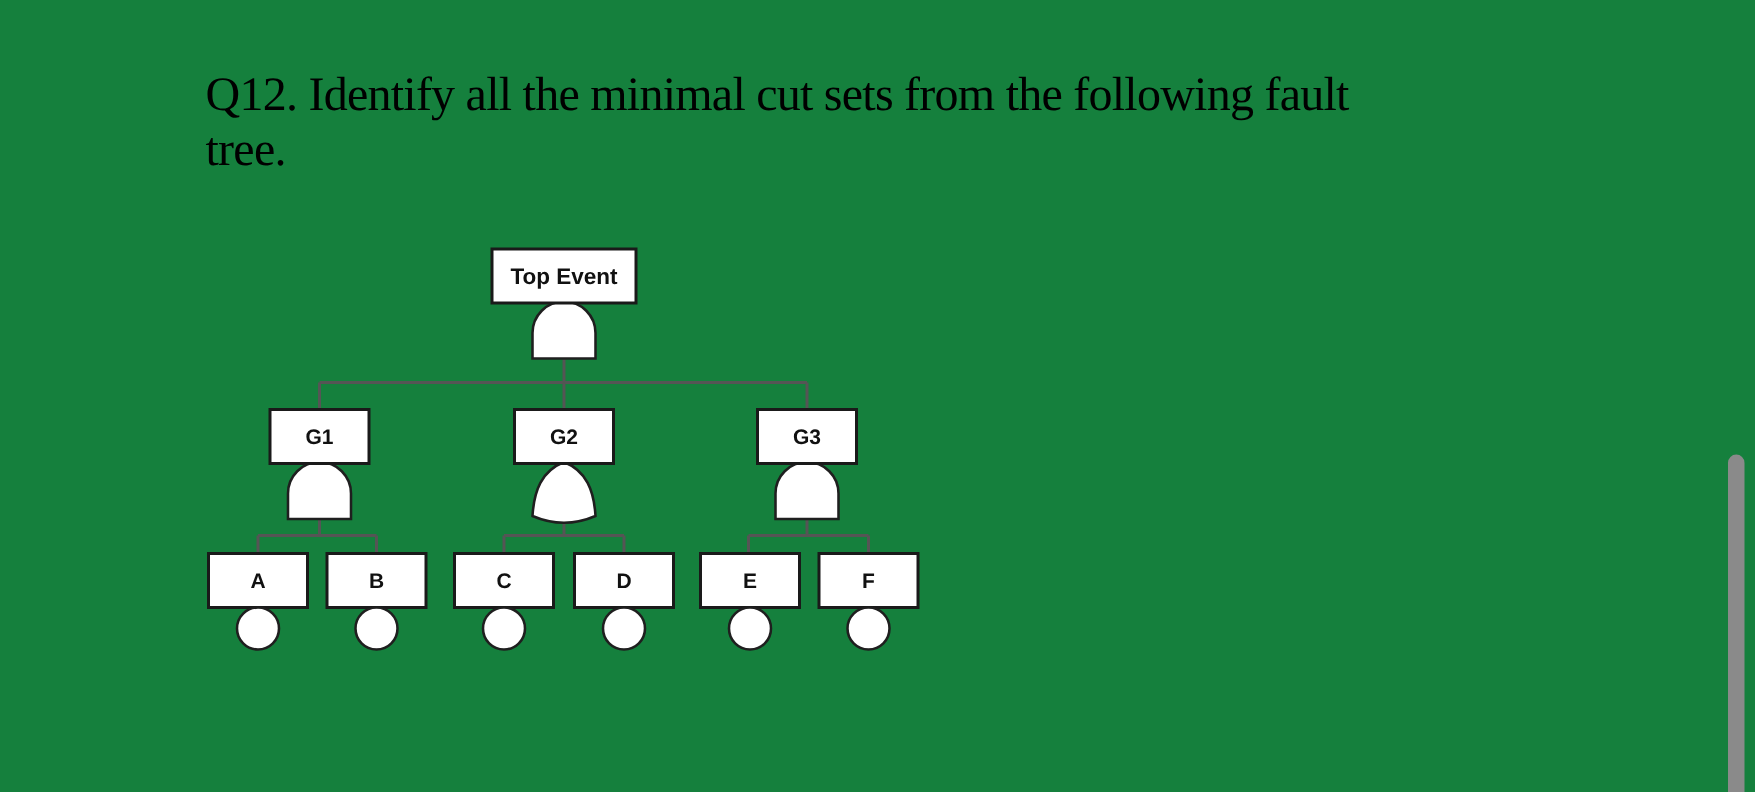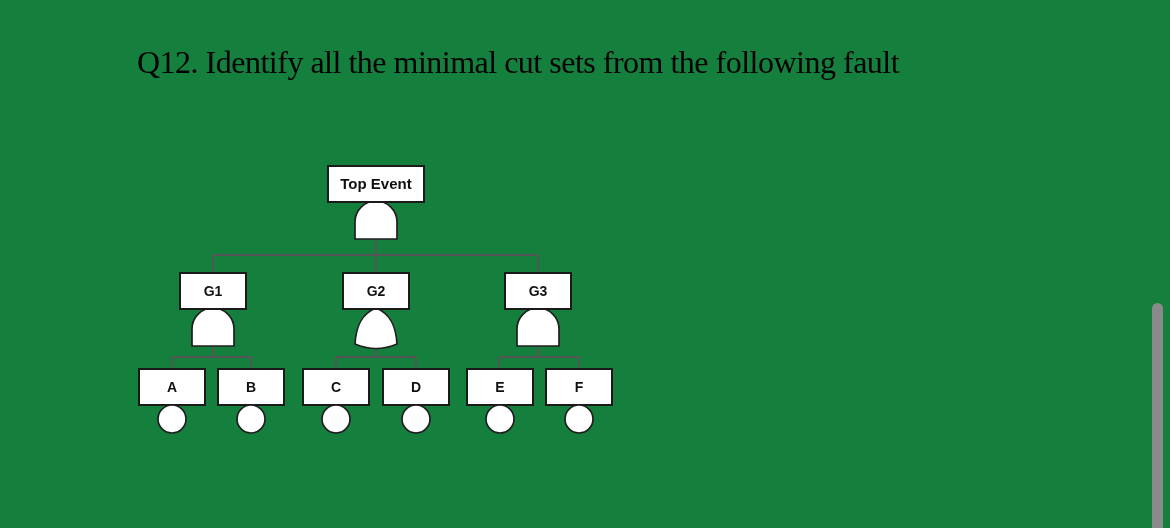--- a/index.html
+++ b/index.html
@@ -74,20 +74,21 @@
     border-radius: 6px 6px 0 0;
   }
 </style>
 </head>
 <body>
 
 <div class="stage">
 
   <div class="question">
     <div>Q12. Identify all the minimal cut sets from the following fault</div>
+    <div>tree.</div>
   </div>
 
   <svg class="diagram-svg" width="1170" height="528" viewBox="0 0 1170 528">
 
     <g>
       <path class="connector" d="M376,239 V256"></path>
       <path class="connector" d="M213,255 H538"></path>
       <path class="connector" d="M213,255 V273"></path>
       <path class="connector" d="M376,255 V273"></path>
       <path class="connector" d="M538,255 V273"></path>

